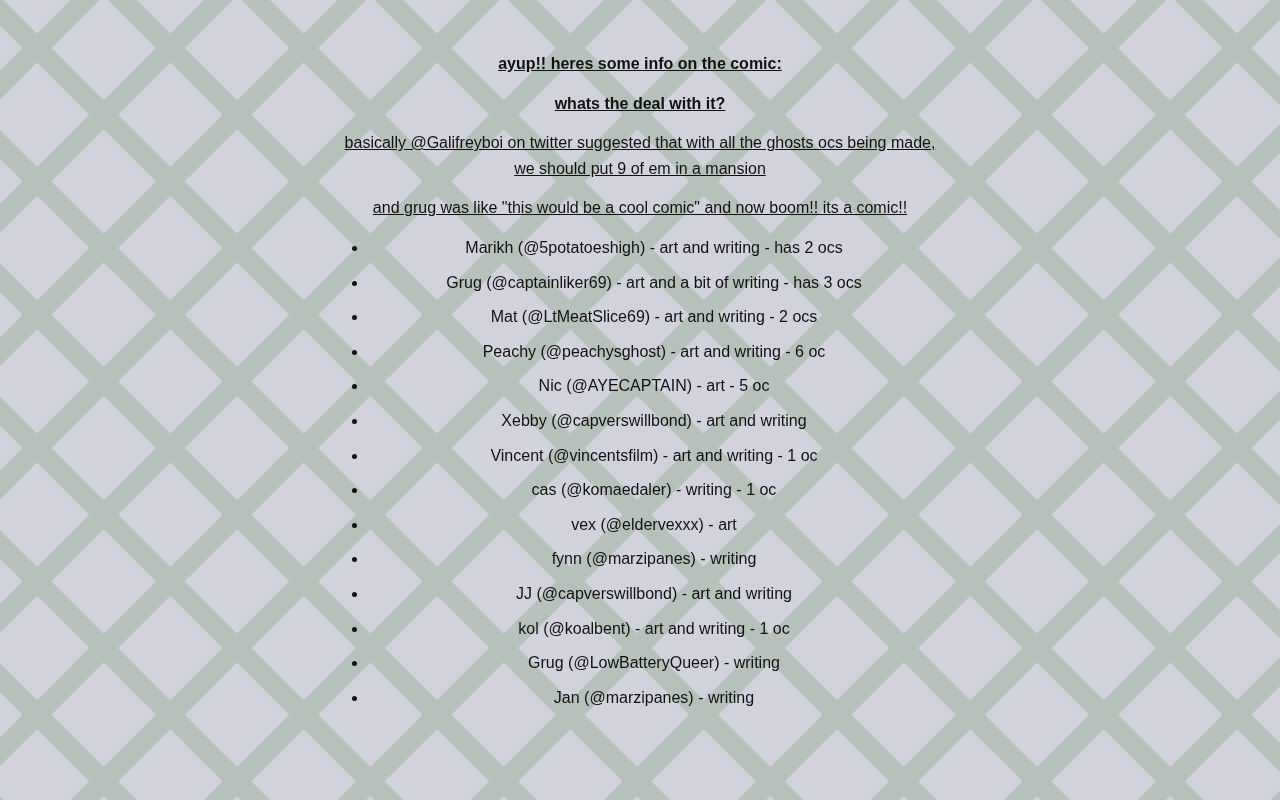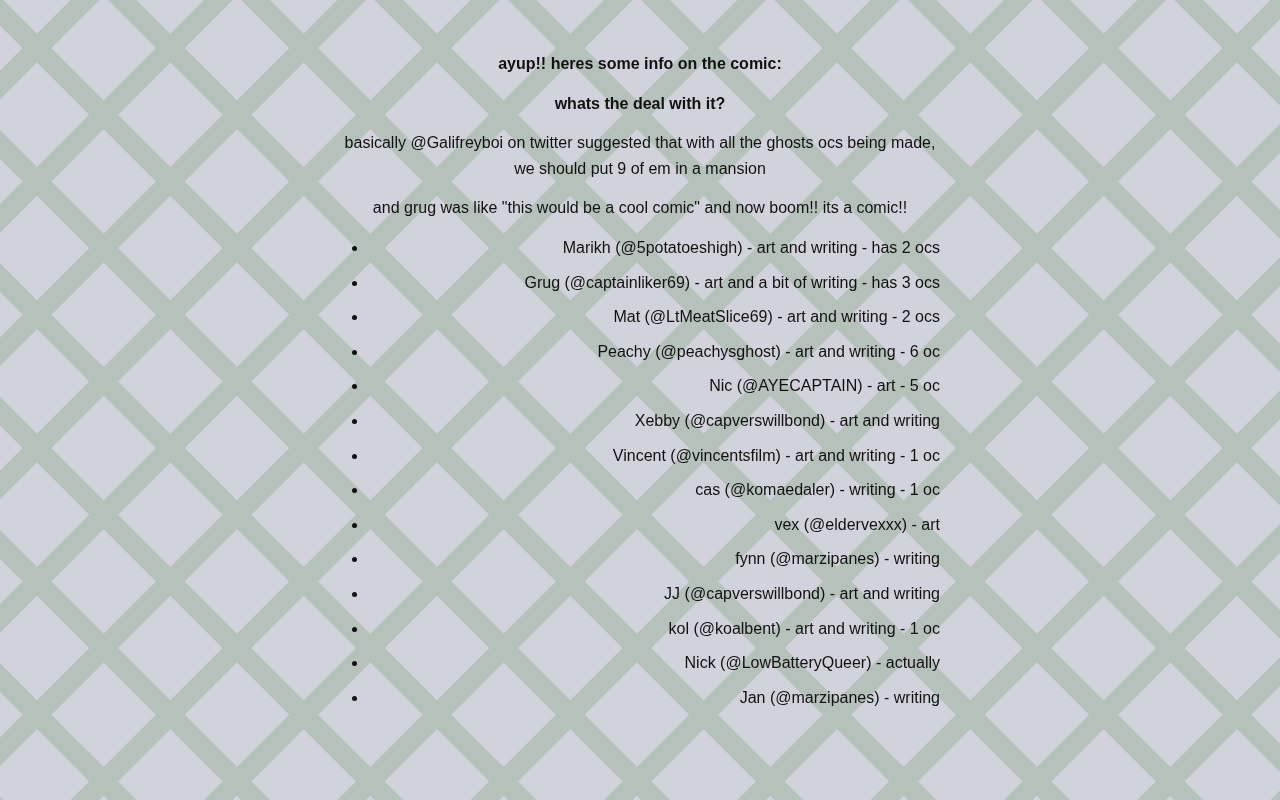--- a/index.html
+++ b/index.html
@@ -24,28 +24,29 @@
   }
   .content {
     width: 600px;
     margin: 0 auto;
     padding-top: 37px;
     text-align: center;
     line-height: 1.6;
   }
   .content p {
     margin: 14px 4px;
+    text-decoration: underline;
   }
   .heading {
     font-weight: 700;
   }
   ul.members {
     margin: 14px 0;
     padding-left: 28px;
-    text-align: right;
+    text-align: center;
     list-style-type: disc;
   }
   ul.members li {
     margin-bottom: 9px;
   }
 </style>
 </head>
 <body>
 
 <main class="content">
@@ -59,16 +60,16 @@
     <li>Mat (@LtMeatSlice69) - art and writing - 2 ocs</li>
     <li>Peachy (@peachysghost) - art and writing - 6 oc</li>
     <li>Nic (@AYECAPTAIN) - art - 5 oc</li>
     <li>Xebby (@capverswillbond) - art and writing</li>
     <li>Vincent (@vincentsfilm) - art and writing - 1 oc</li>
     <li>cas (@komaedaler) - writing - 1 oc</li>
     <li>vex (@eldervexxx) - art</li>
     <li>fynn (@marzipanes) - writing</li>
     <li>JJ (@capverswillbond) - art and writing</li>
     <li>kol (@koalbent) - art and writing - 1 oc</li>
-    <li>Nick (@LowBatteryQueer) - actually</li>
+    <li>Grug (@LowBatteryQueer) - writing</li>
     <li>Jan (@marzipanes) - writing</li>
   </ul>
 </main>
 
 </body></html>

